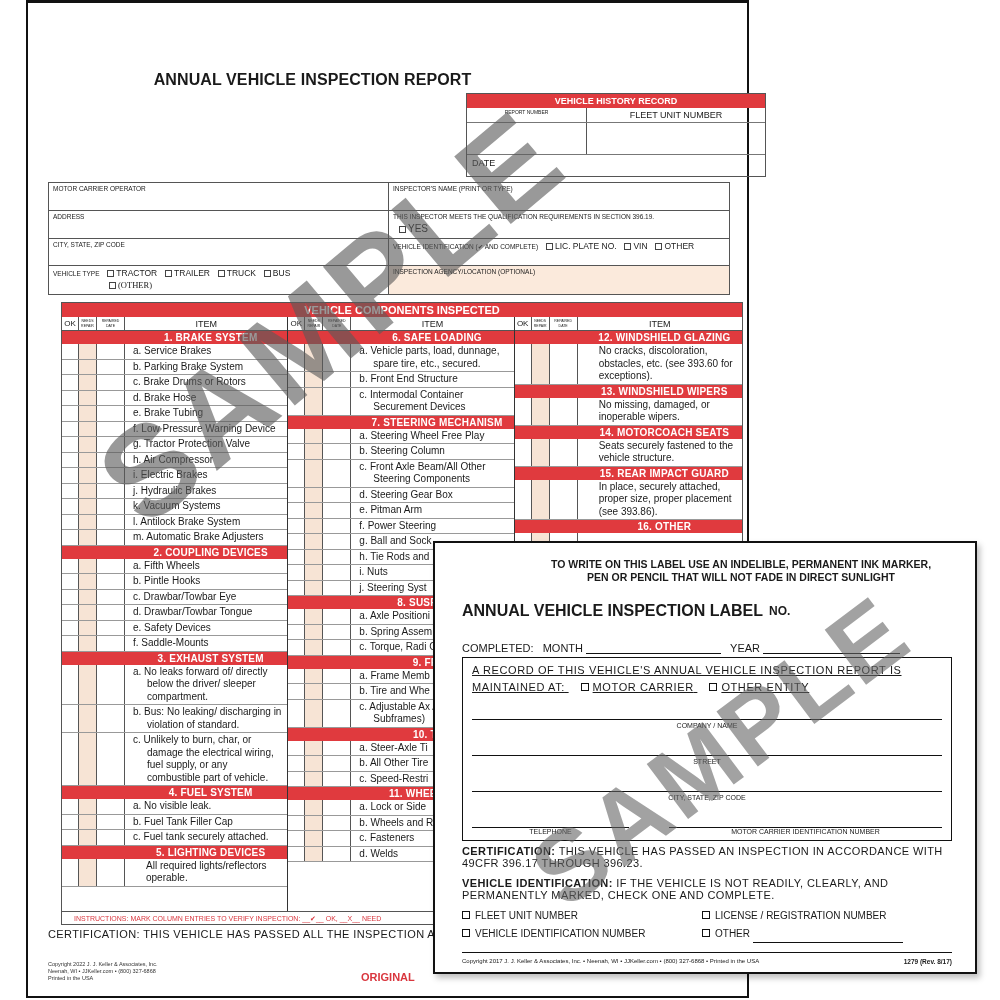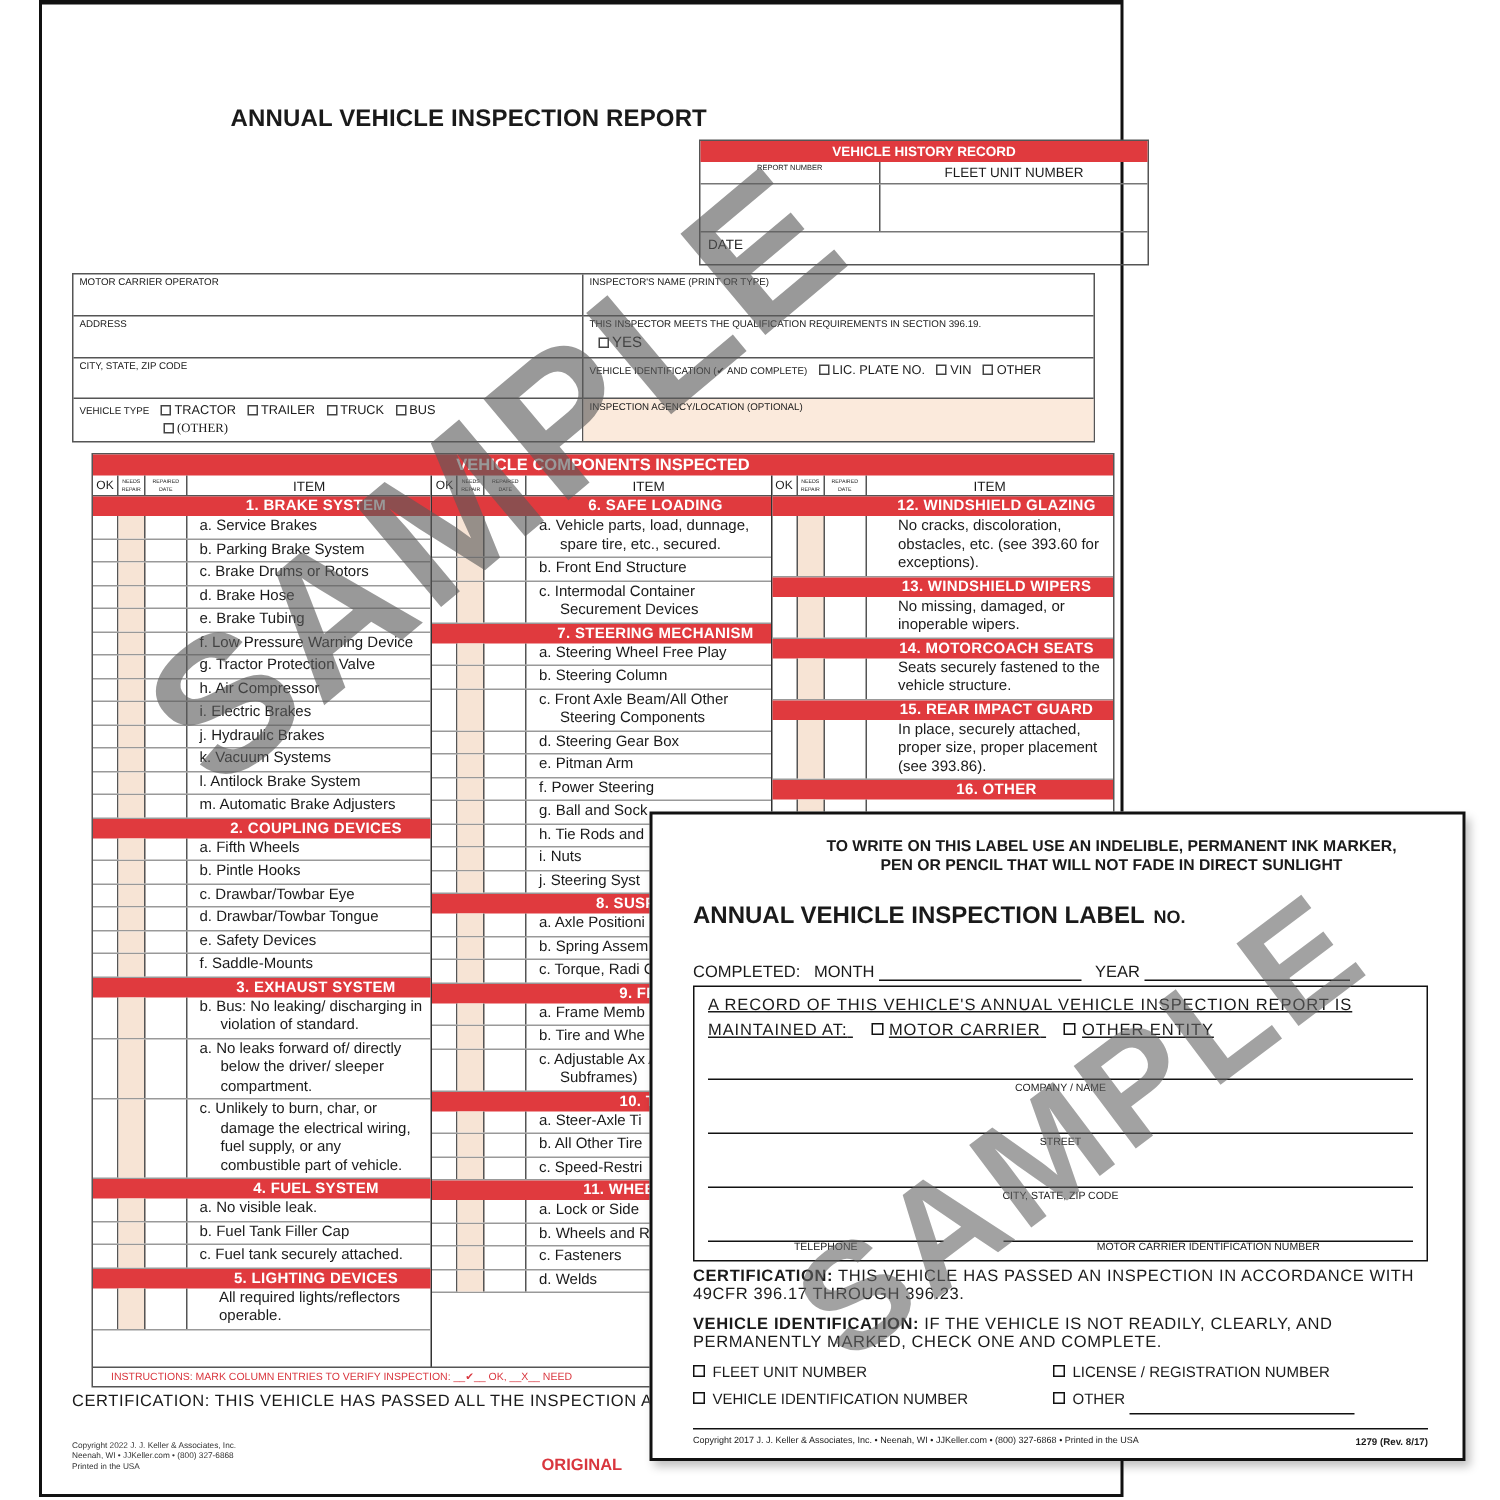--- a/index.html
+++ b/index.html
@@ -262,27 +262,27 @@
             <div class="ok"></div>
             <div class="nr"></div>
             <div class="rd"></div>
             <div class="it">f. Saddle-Mounts</div>
           </div>
           <div class="sec">3. EXHAUST SYSTEM</div>
           <div class="row">
             <div class="ok"></div>
             <div class="nr"></div>
             <div class="rd"></div>
+            <div class="it">a. No leaks forward of/ directly below the driver/ sleeper compartment.</div>
+          </div>
+          <div class="row">
+            <div class="ok"></div>
+            <div class="nr"></div>
+            <div class="rd"></div>
             <div class="it">b. Bus: No leaking/ discharging in violation of standard.</div>
-          </div>
-          <div class="row">
-            <div class="ok"></div>
-            <div class="nr"></div>
-            <div class="rd"></div>
-            <div class="it">a. No leaks forward of/ directly below the driver/ sleeper compartment.</div>
           </div>
           <div class="row">
             <div class="ok"></div>
             <div class="nr"></div>
             <div class="rd"></div>
             <div class="it">c. Unlikely to burn, char, or damage the electrical wiring, fuel supply, or any combustible part of vehicle.</div>
           </div>
           <div class="sec">4. FUEL SYSTEM</div>
           <div class="row">
             <div class="ok"></div>

